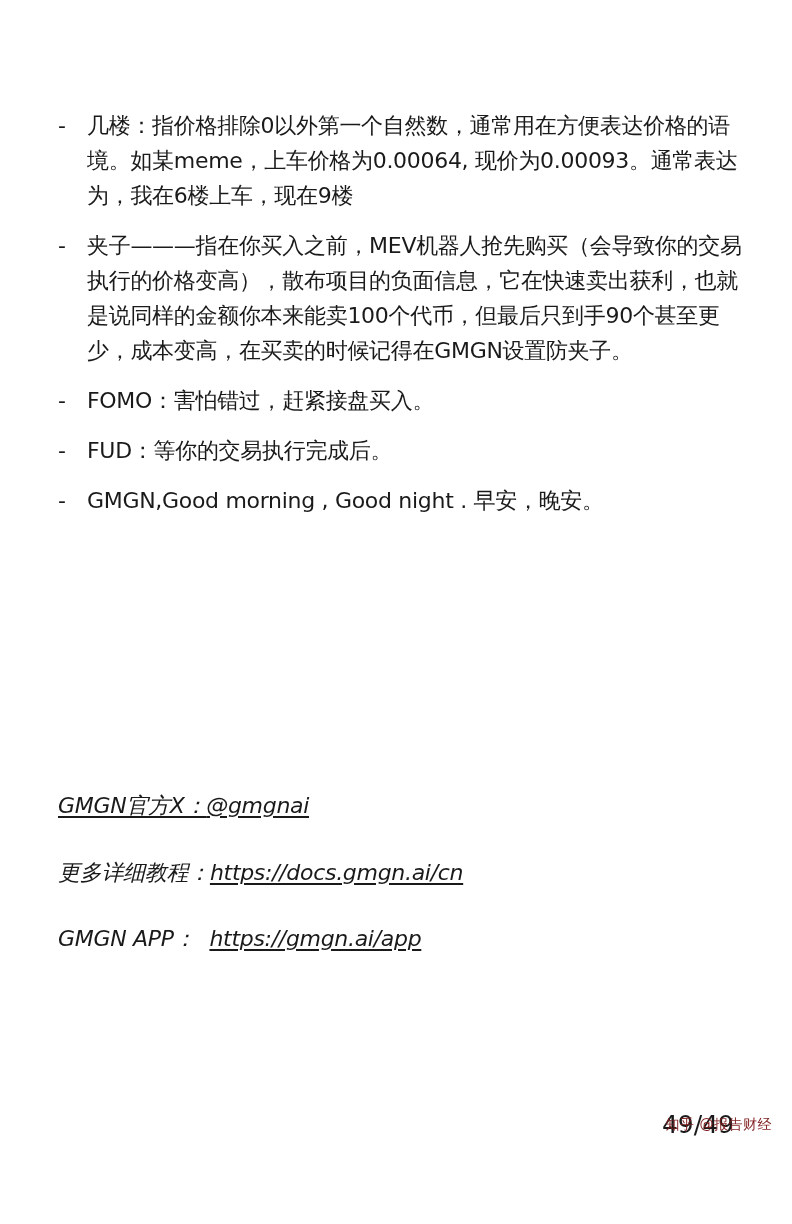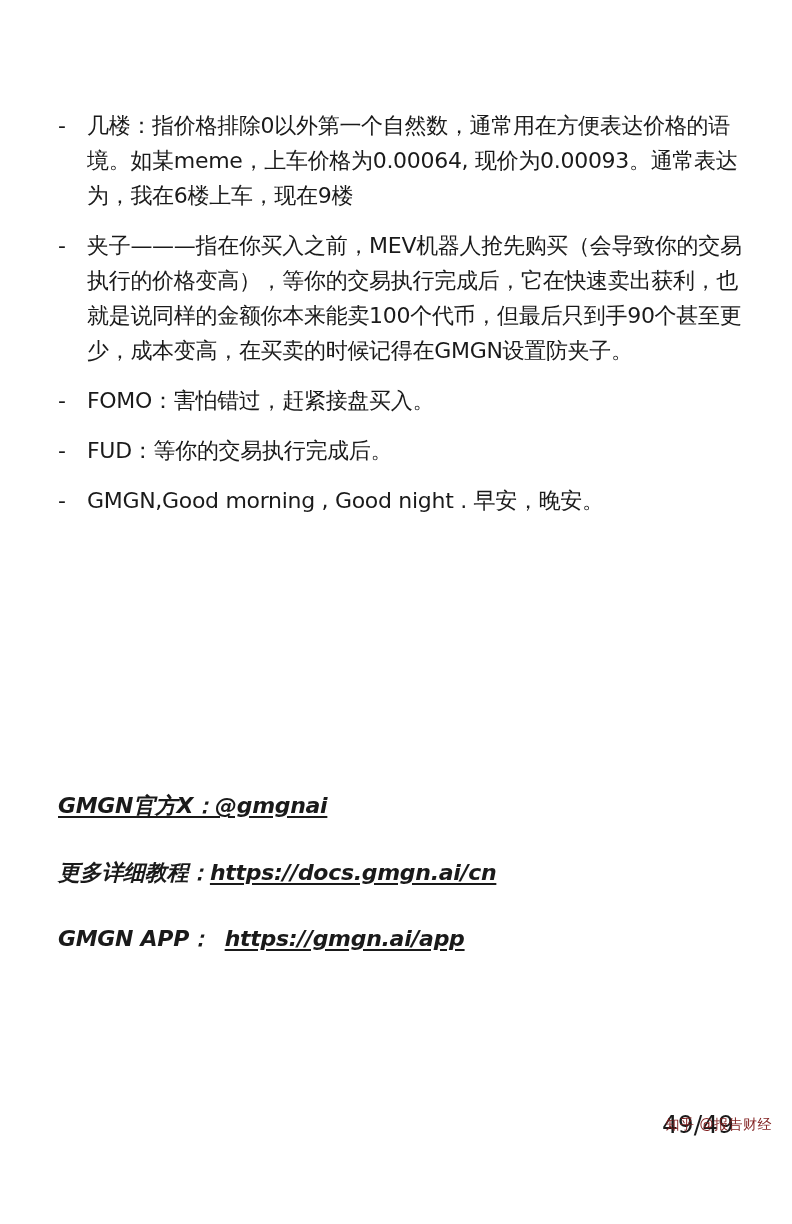--- a/index.html
+++ b/index.html
@@ -45,21 +45,21 @@
       width: 20px;
     }
     .links {
       position: absolute;
       left: 58px;
       top: 788px;
       width: 700px;
     }
     .link-line {
       font-size: 22px;
-      font-weight: bold;
+      font-weight: normal;
       font-style: italic;
       line-height: 36px;
       height: 36px;
       margin-bottom: 30.5px;
       white-space: nowrap;
       letter-spacing: -0.3px;
     }
     .link-line .u {
       text-decoration: underline;
       text-decoration-thickness: 2px;
@@ -98,21 +98,21 @@
 
 <div class="page">
 
   <ul class="bullet-list">
     <li class="bullet-item">
       <span class="bullet-dash">-</span>
       <span>几楼：指价格排除0以外第一个自然数，通常用在方便表达价格的语境。如某meme，上车价格为0.00064, 现价为0.00093。通常表达为，我在6楼上车，现在9楼</span>
     </li>
     <li class="bullet-item">
       <span class="bullet-dash">-</span>
-      <span>夹子———指在你买入之前，MEV机器人抢先购买（会导致你的交易执行的价格变高），等你的交易执行完成后，它在快速卖出获利，也就是说同样的金额你本来能卖100个代币，但最后只到手90个甚至更少，成本变高，在买卖的时候记得在GMGN设置防夹子。</span>
+      <span>夹子———指在你买入之前，MEV机器人抢先购买（会导致你的交易执行的价格变高），散布项目的负面信息，它在快速卖出获利，也就是说同样的金额你本来能卖100个代币，但最后只到手90个甚至更少，成本变高，在买卖的时候记得在GMGN设置防夹子。</span>
     </li>
     <li class="bullet-item">
       <span class="bullet-dash">-</span>
       <span>FOMO：害怕错过，赶紧接盘买入。</span>
     </li>
     <li class="bullet-item">
       <span class="bullet-dash">-</span>
       <span>FUD：等你的交易执行完成后。</span>
     </li>
     <li class="bullet-item">

